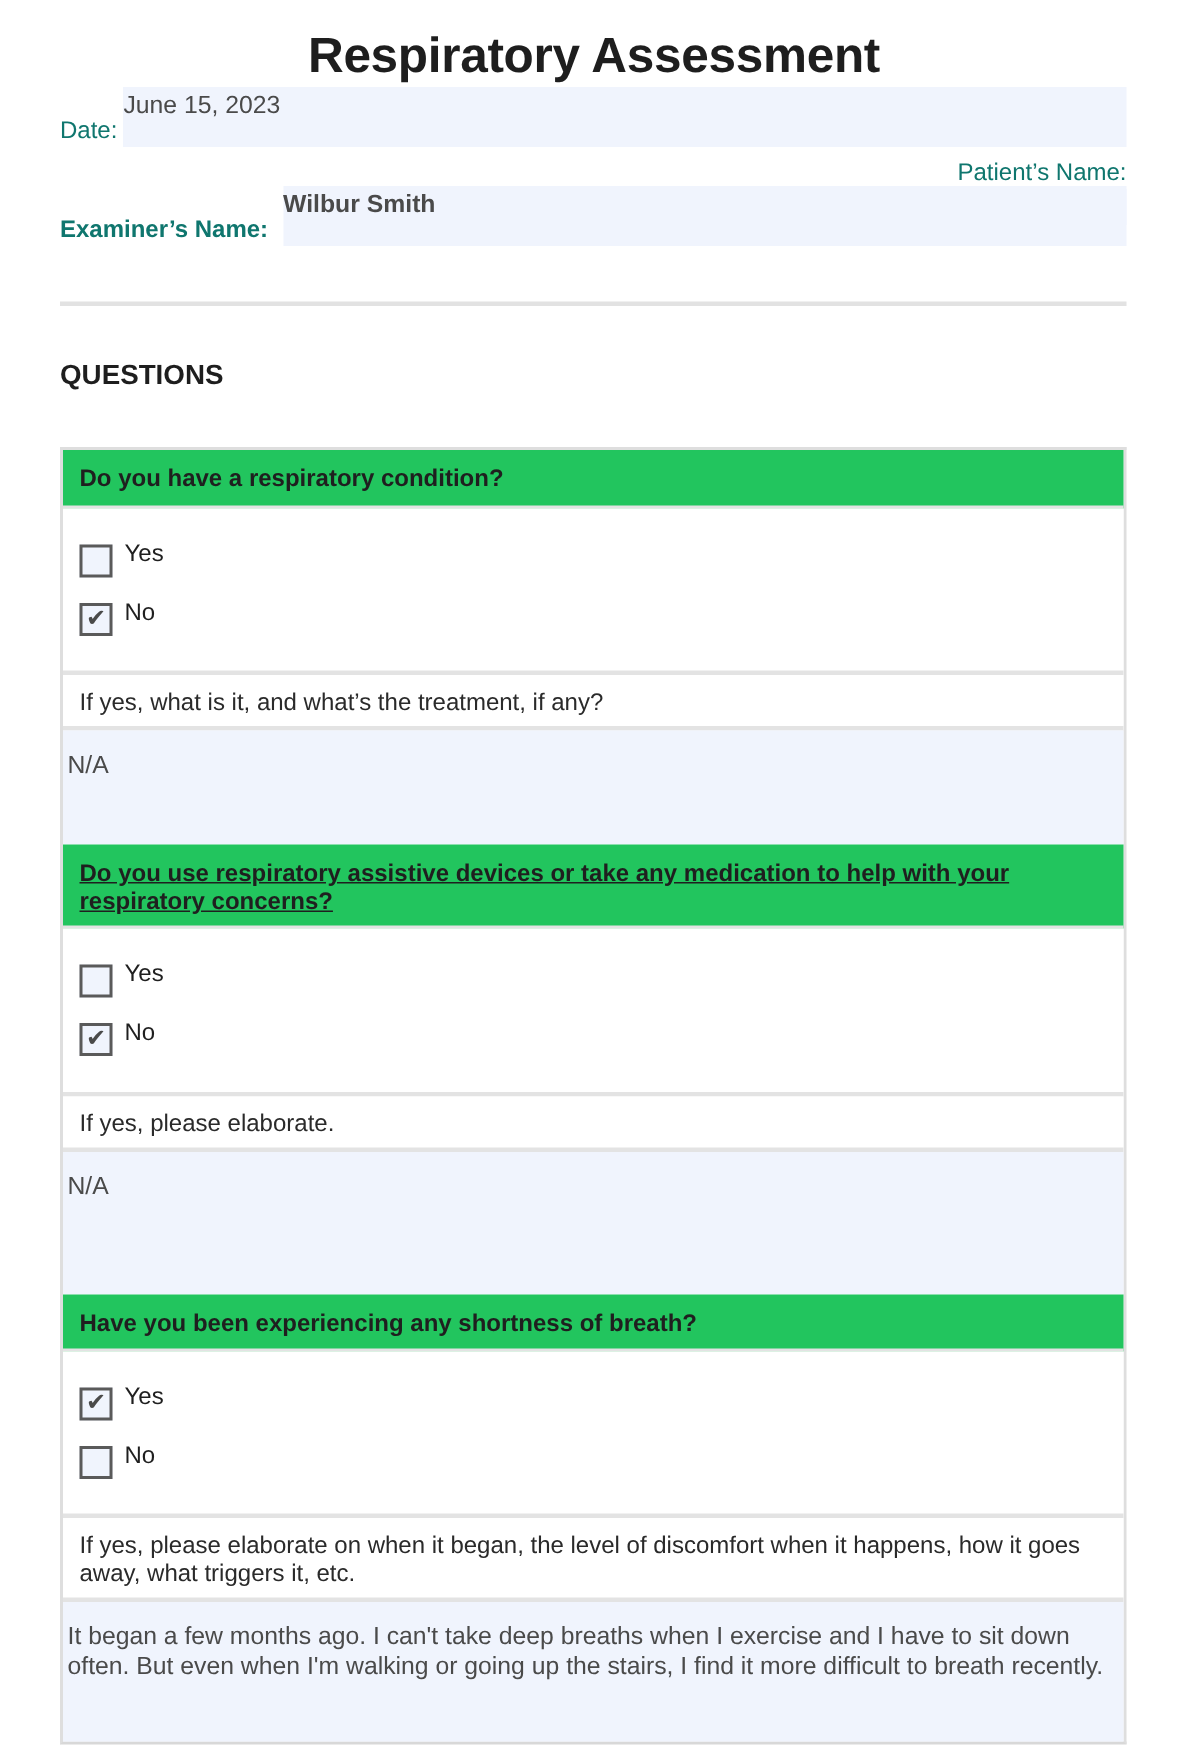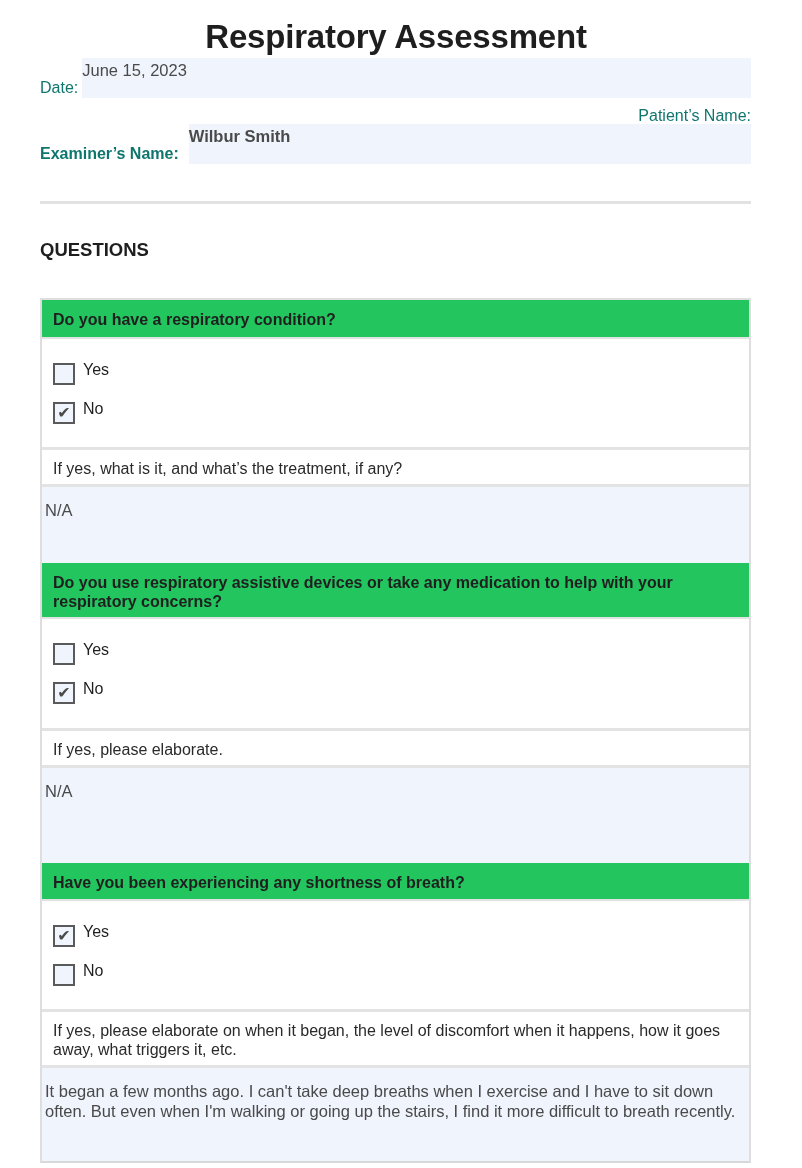--- a/index.html
+++ b/index.html
@@ -74,21 +74,21 @@
       <span class="opt-label">Yes</span>
     </div>
     <div class="opt">
       <span class="cb">✔</span>
       <span class="opt-label">No</span>
     </div>
   </div>
   <div class="sub-q" style="height:37px;">If yes, what is it, and what’s the treatment, if any?</div>
   <div class="answer" style="height:76px;">N/A</div>
 
-  <div class="q-header" style="height:56px;">Do you use respiratory assistive devices or take any medication to help with your respiratory concerns?</div>
+  <div class="q-header" style="height:56px;text-decoration:underline;">Do you use respiratory assistive devices or take any medication to help with your respiratory concerns?</div>
   <div class="q-options" style="height:112px;">
     <div class="opt">
       <span class="cb"></span>
       <span class="opt-label">Yes</span>
     </div>
     <div class="opt">
       <span class="cb">✔</span>
       <span class="opt-label">No</span>
     </div>
   </div>

